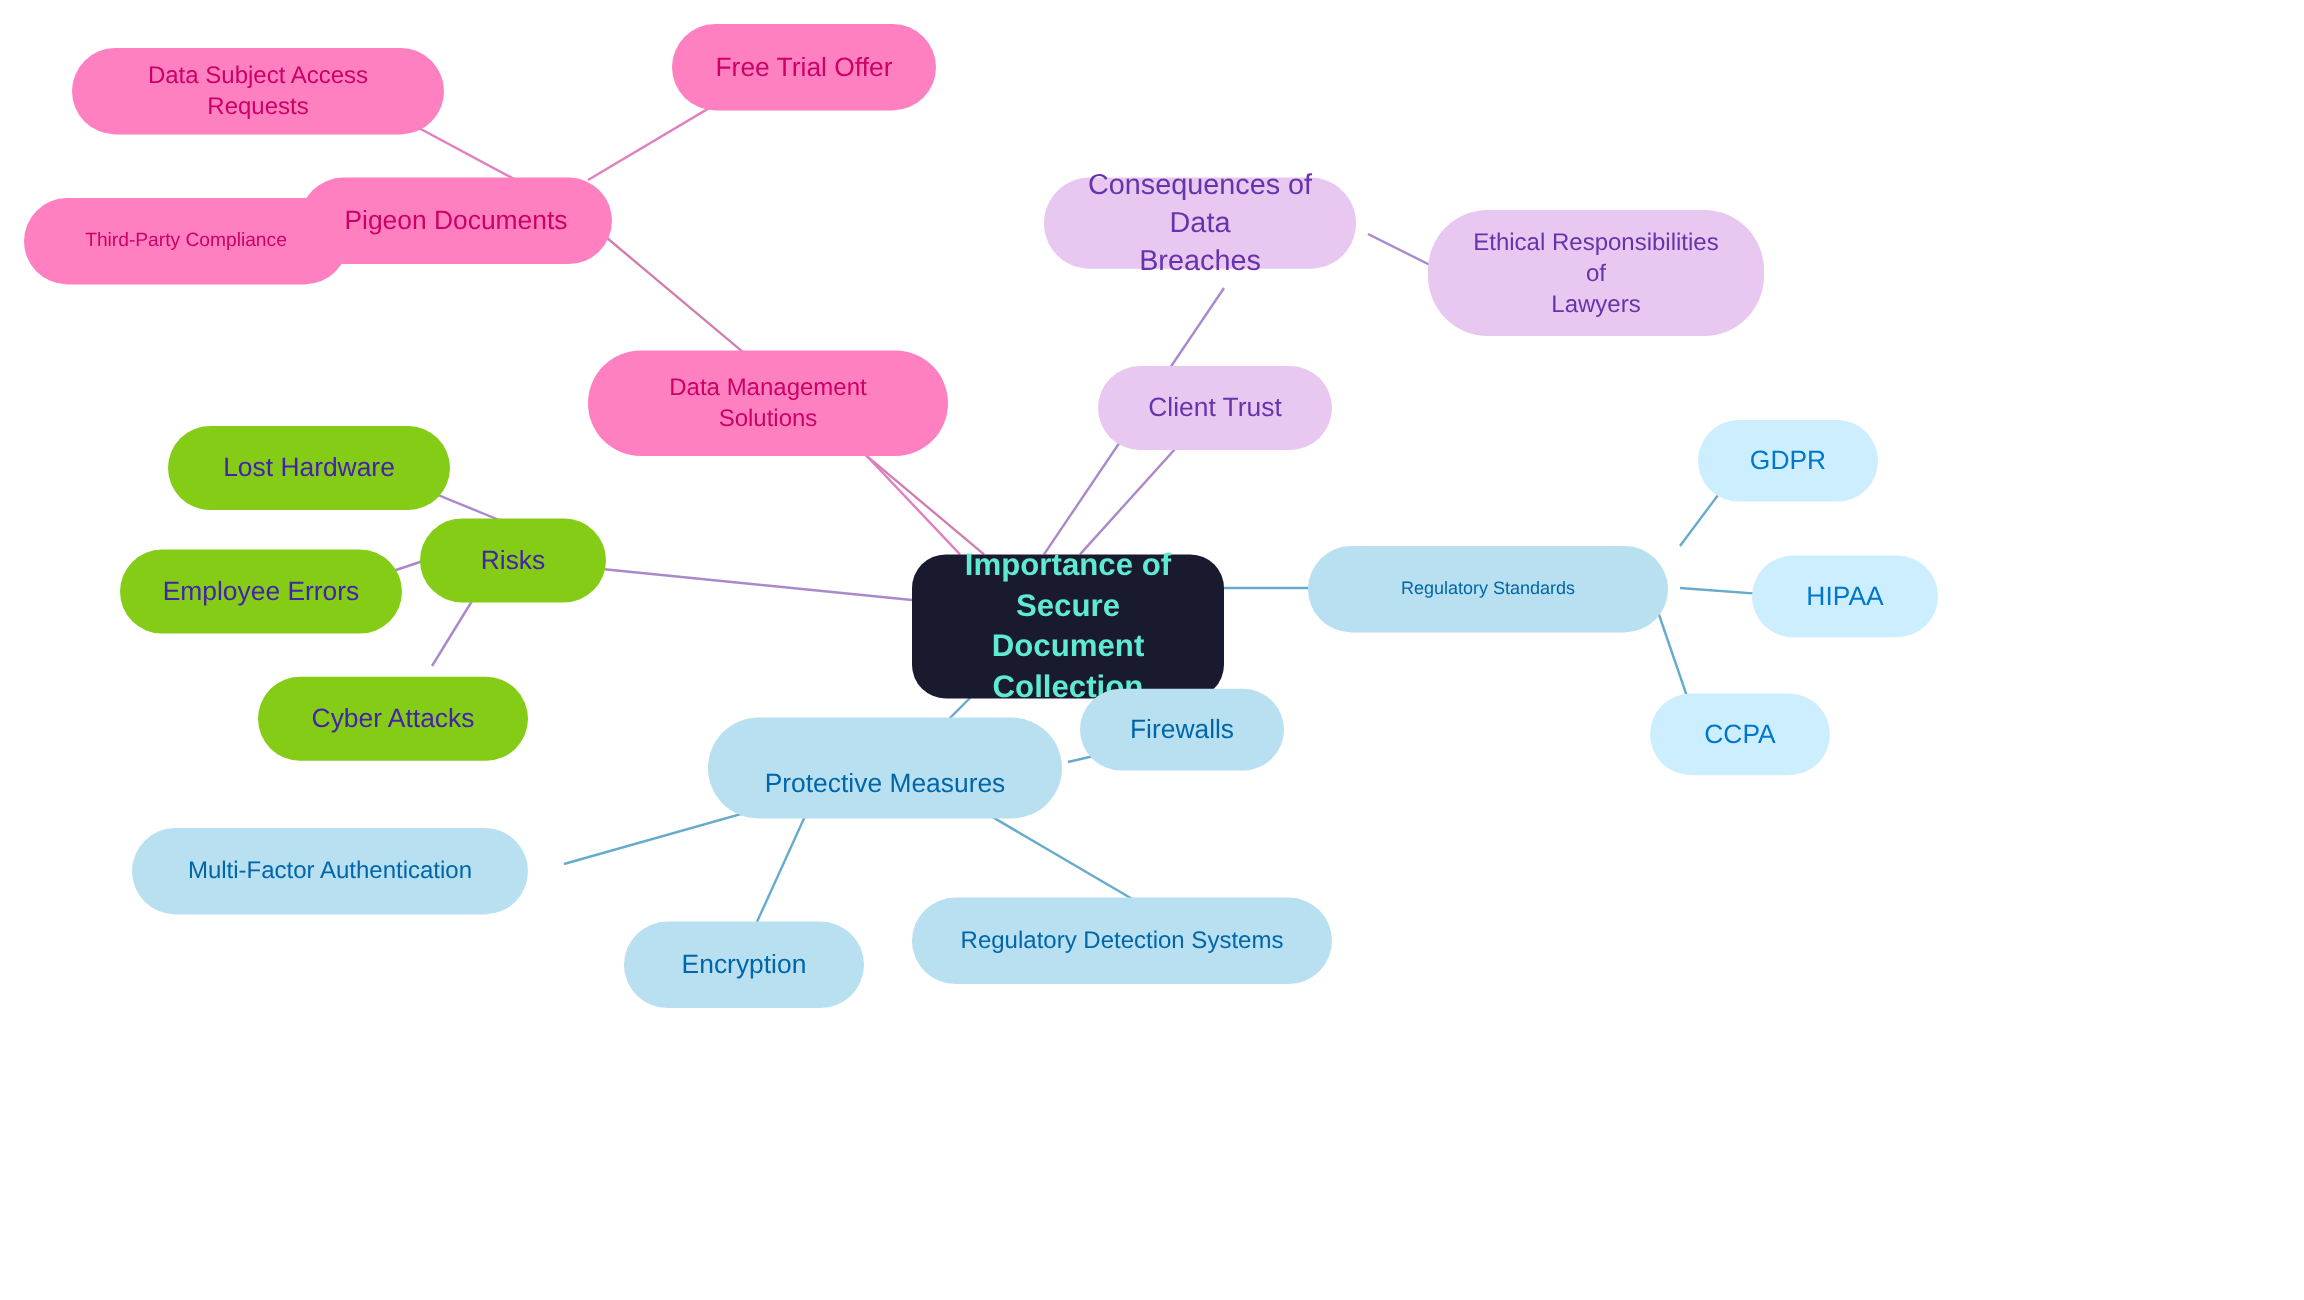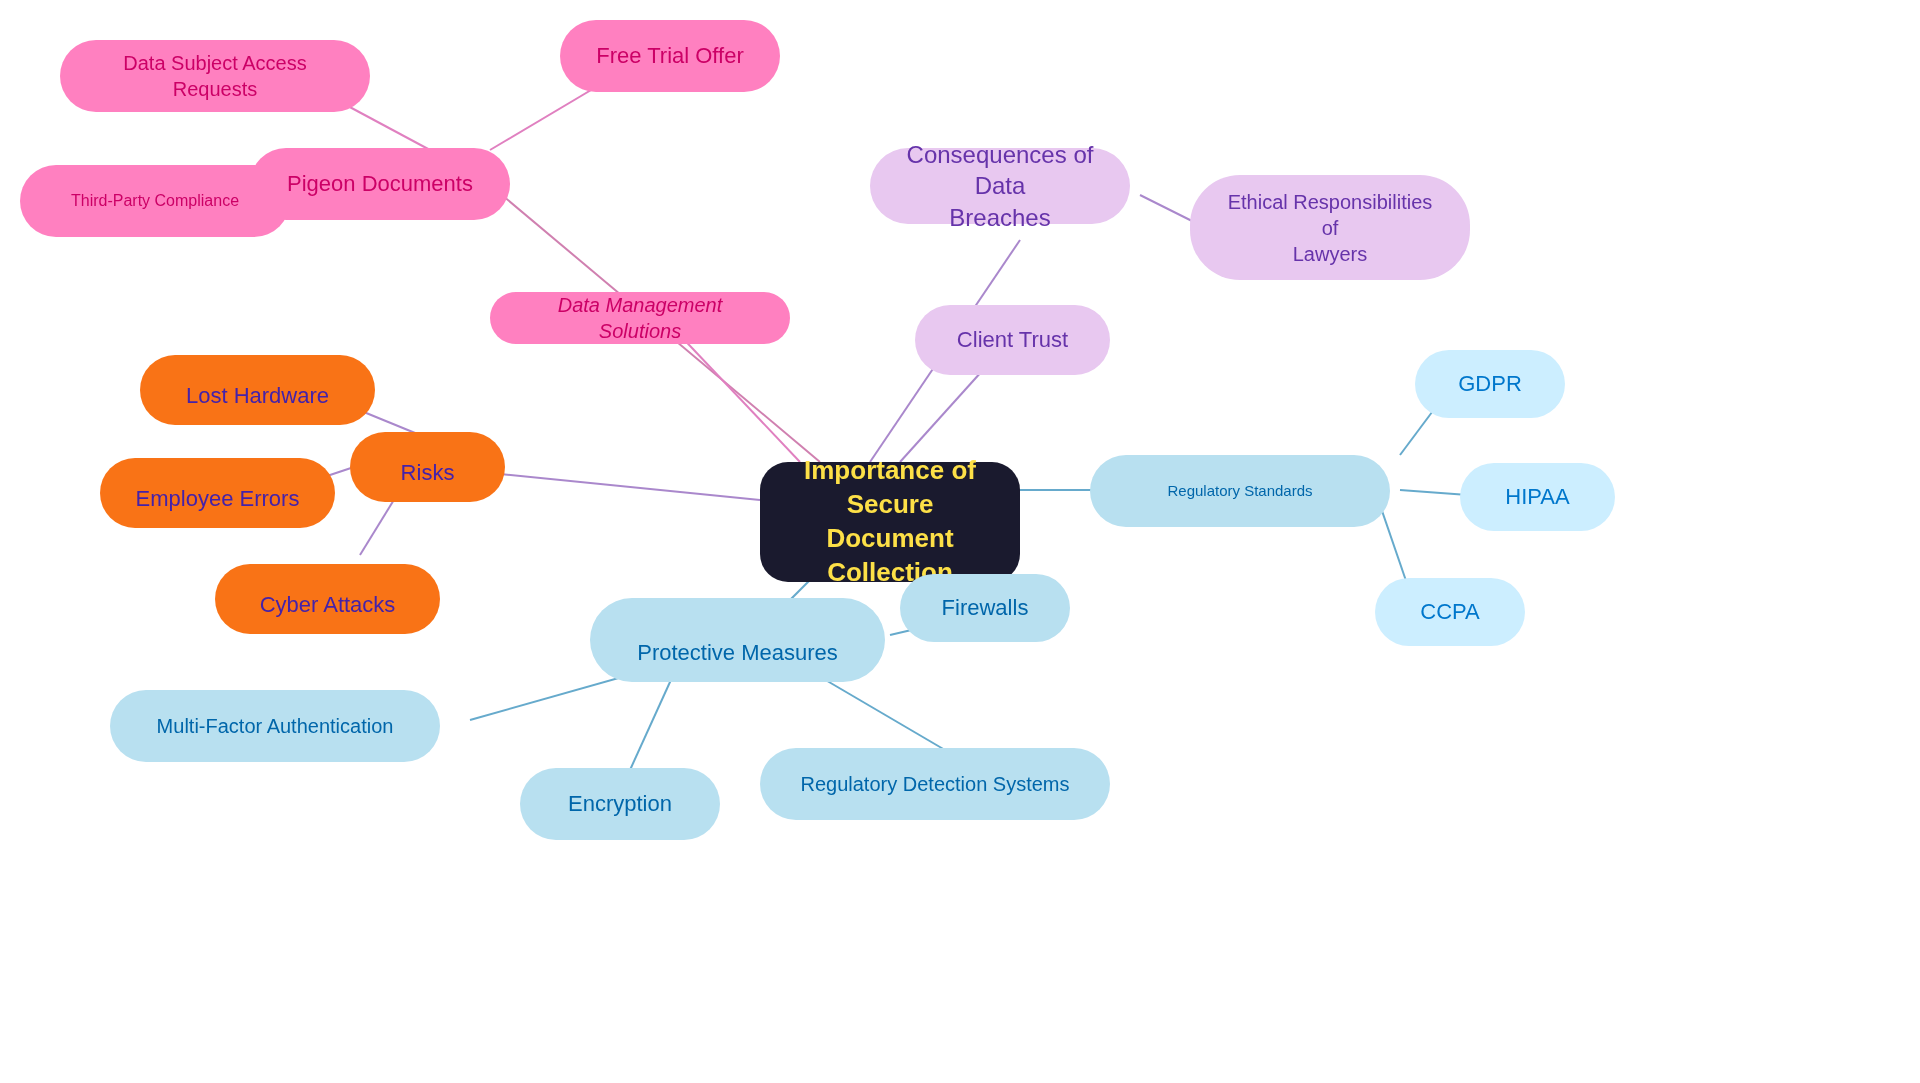--- a/index.html
+++ b/index.html
@@ -30,21 +30,21 @@
       font-size: 22px;
       font-weight: 500;
       padding: 14px 28px;
       cursor: default;
       line-height: 1.3;
     }
 
     
     .node-center {
       background: #1a1a2e;
-      color: #fde047;
+      color: #5eead4;
       font-size: 26px;
       font-weight: 600;
       border-radius: 28px;
       padding: 28px 40px;
       width: 260px;
       height: 120px;
     }
 
     
     .node-pink {
@@ -55,24 +55,23 @@
 
     
     .node-lavender {
       background: #e8c8f0;
       color: #6633aa;
       border: none;
     }
 
     
     .node-purple {
-      background: #f97316;
+      background: #84cc16;
       color: #4422aa;
       border: none;
-      align-items: flex-end;
     }
 
     
     .node-blue {
       background: #b8e0f0;
       color: #0066aa;
       border: none;
     }
 
     
@@ -135,21 +134,21 @@
 </div>
 
 <div class="node node-pink" style="left: 560px; top: 20px; width: 220px; height: 72px;">
   <span>Free Trial Offer</span>
 </div>
 
 <div class="node node-pink" style="left: 20px; top: 165px; width: 270px; height: 72px; font-size: 16px;">
   <span>Third-Party Compliance</span>
 </div>
 
-<div class="node node-pink" style="left: 490px; top: 292px; width: 300px; height: 52px; font-size: 20px; font-style: italic;">
+<div class="node node-pink" style="left: 490px; top: 292px; width: 300px; height: 88px; font-size: 20px;">
   <span>Data Management Solutions</span>
 </div>
 
 <div class="node node-lavender" style="left: 870px; top: 148px; width: 260px; height: 76px; font-size: 24px;">
   <span style="white-space: pre-line;">Consequences of Data
 Breaches</span>
 </div>
 
 <div class="node node-lavender" style="left: 1190px; top: 175px; width: 280px; height: 105px; font-size: 20px;">
   <span style="white-space: pre-line;">Ethical Responsibilities of

